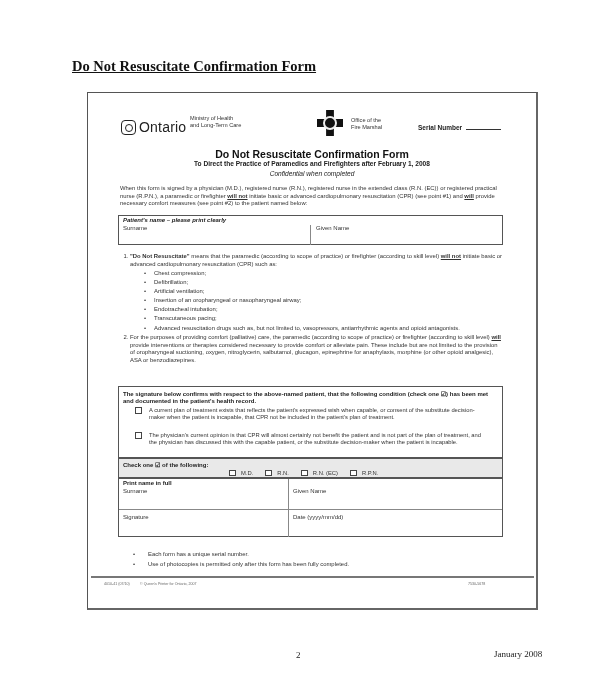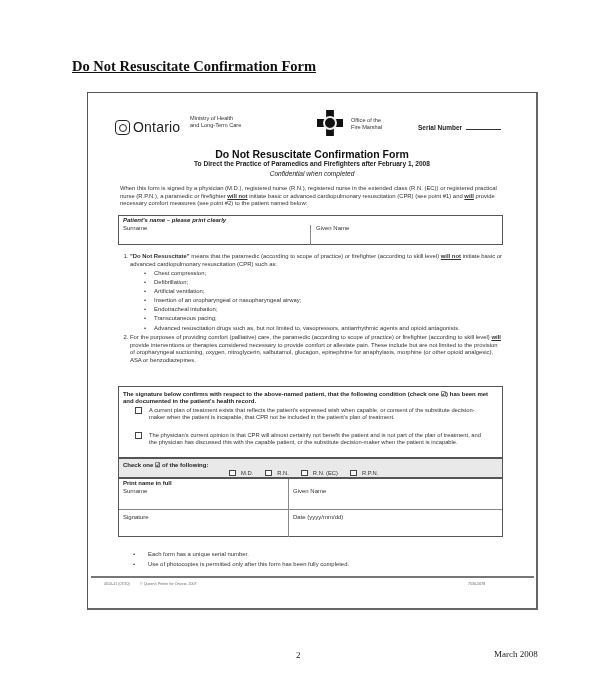--- a/index.html
+++ b/index.html
@@ -1,20 +1,20 @@
 <!DOCTYPE html>
 <html><head>
 <meta charset="utf-8">
 <style>
   * { box-sizing: border-box; margin: 0; padding: 0; }
   body { width: 600px; height: 700px; background: #ffffff; position: relative; overflow: hidden; font-family: "Liberation Sans", sans-serif; color: #1a1a1a; }
   .doc-title { position: absolute; left: 72px; top: 58px; font-family: "Liberation Serif", serif; font-weight: bold; font-size: 14.5px; text-decoration: underline; color: #111; }
   .frame { position: absolute; left: 87px; top: 92px; width: 451px; height: 518px; border: 1px solid #555; border-right: 2px solid #666; border-bottom: 2px solid #666; }
   .hdr { position: absolute; left: 0; top: 0; width: 100%; height: 50px; }
-  .ont-logo { position: absolute; left: 27px; top: 26px; display: flex; align-items: center; }
+  .ont-logo { position: absolute; left: 33px; top: 26px; display: flex; align-items: center; }
   .ont-trillium { width: 15px; height: 15px; border: 1.5px solid #222; border-radius: 4px; position: relative; }
   .ont-trillium::after { content: ""; position: absolute; left: 3px; top: 3px; width: 6px; height: 6px; border: 1.3px solid #222; border-radius: 50%; }
   .ont-word { font-size: 14px; margin-left: 3px; color: #222; letter-spacing: 0.2px; }
   .ministry { position: absolute; left: 102px; top: 22px; font-size: 5.6px; line-height: 6.6px; color: #333; }
   .fm-logo { position: absolute; left: 229px; top: 17px; width: 26px; height: 26px; }
   .fm-logo .cross { position: absolute; inset: 0; background: #111; clip-path: polygon(35% 0,65% 0,65% 35%,100% 35%,100% 65%,65% 65%,65% 100%,35% 100%,35% 65%,0 65%,0 35%,35% 35%); }
   .fm-logo .disc { position: absolute; left: 6px; top: 6px; width: 14px; height: 14px; border-radius: 50%; background: #111; border: 2px solid #eee; }
   .fire-office { position: absolute; left: 263px; top: 24px; font-size: 5.6px; line-height: 6.6px; color: #333; }
   .serial { position: absolute; left: 330px; top: 31px; font-size: 6.5px; font-weight: bold; color: #222; }
   .serial-line { display: inline-block; width: 35px; border-bottom: 1px solid #333; margin-left: 4px; }
@@ -159,13 +159,13 @@
     <li>Use of photocopies is permitted only after this form has been fully completed.</li>
   </ul>
 
   <div class="foot-rule"></div>
   <div class="foot-code" style="left:16px;">4010-41 (07/10)</div>
   <div class="foot-code" style="left:52px;">© Queen's Printer for Ontario, 2007</div>
   <div class="foot-code" style="left:380px;">7530-5678</div>
 </div>
 
 <div class="page-num">2</div>
-<div class="page-date">March 2008</div>
+<div class="page-date">January 2008</div>
 
 </body></html>

